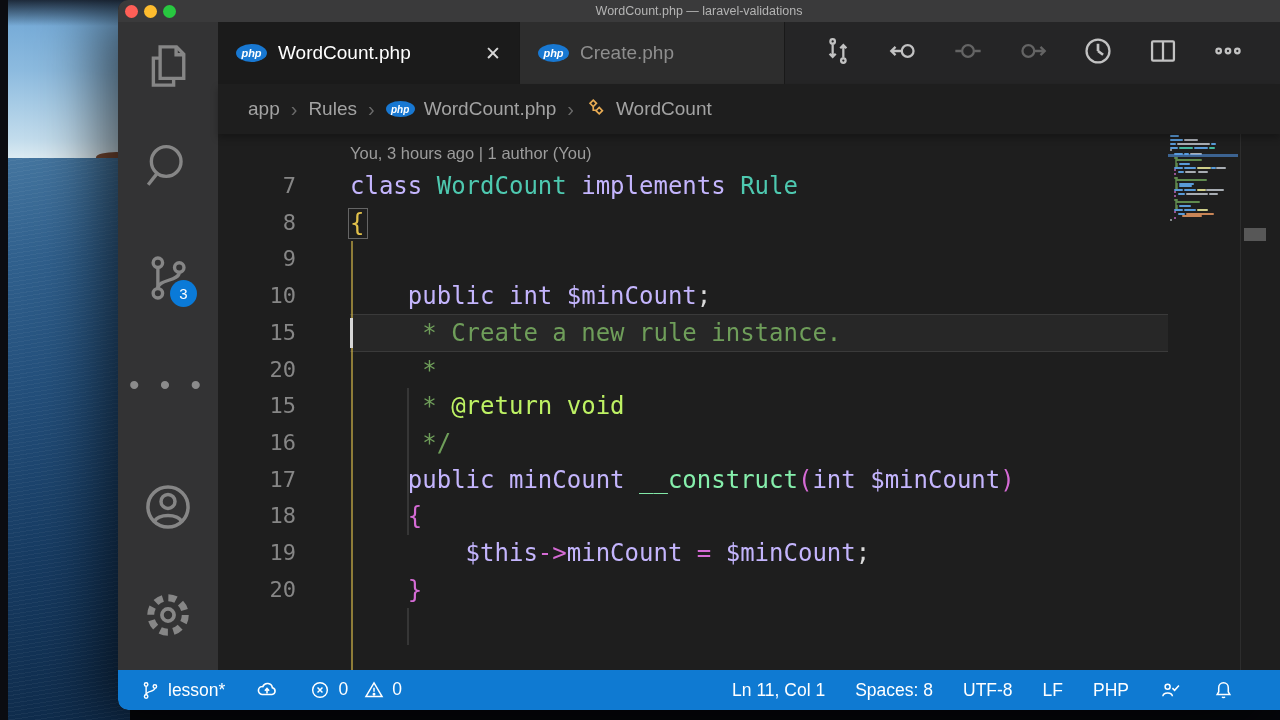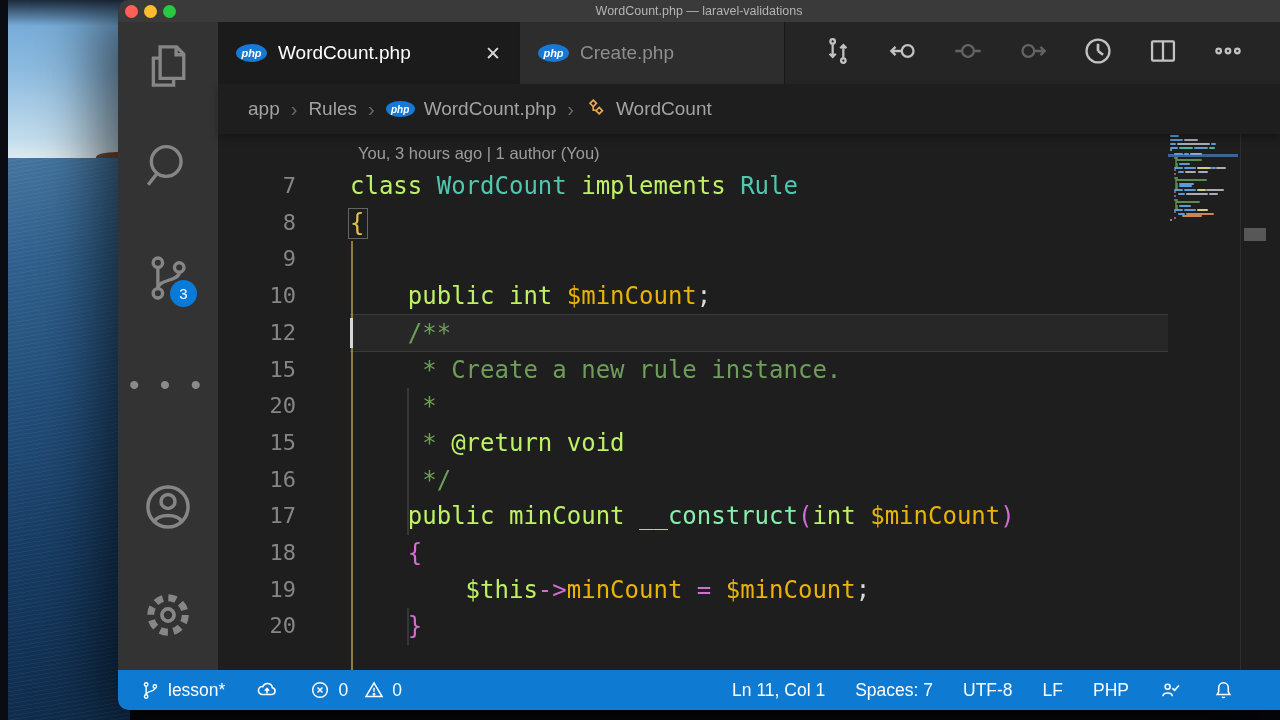--- a/index.html
+++ b/index.html
@@ -63,47 +63,47 @@
   .editor { position:absolute; left:100px; top:134px; right:0; bottom:40px; background:#1e1e1e; overflow:hidden; }
   .deco { position:absolute; z-index:1; }
   .cur-line { left:132px; right:112px; top:180px; height:38px; background:rgba(255,255,255,.045);
               border-top:1px solid rgba(255,255,255,.09); border-bottom:1px solid rgba(255,255,255,.09); }
   .bracket-box { left:130px; top:74px; width:20px; height:31px; border:1px solid rgba(160,160,160,.55); }
   .guide-y { left:133px; top:107px; bottom:0; width:2px; background:rgba(216,186,74,.6); }
   .guide-g1 { left:189px; top:254px; height:147px; width:1.5px; background:rgba(255,255,255,.11); }
   .guide-g2 { left:189px; top:474px; height:37px; width:1.5px; background:rgba(255,255,255,.11); }
   .cursor { left:132px; top:184px; width:3px; height:30px; background:#d7d7d7; z-index:3; }
 
-  .codelens { position:absolute; left:140px; top:4px; height:30px; line-height:30px;
+  .codelens { position:absolute; left:132px; top:4px; height:30px; line-height:30px;
               font-size:16.5px; color:#9c9c9c; z-index:2; }
   #code-lines { position:absolute; left:0; top:34px; right:112px; z-index:2; }
   .code-line { display:flex; height:36.71px; line-height:36.71px;
                font-family:"DejaVu Sans Mono",monospace; font-size:24px; }
   .ln { width:78px; text-align:right; color:#868686; font-size:22px; flex:none; }
   .code-text { margin-left:54px; white-space:pre; color:#d4d4d4; }
-  .tk-kw{color:#bef264} .tk-cls{color:#4ec9b0} .tk-cmt{color:#6f9e5a} .tk-tag{color:#bef264}
-  .tk-fn{color:#86efac} .tk-var{color:#eab308} .tk-op{color:#d56bd5} .tk-b1{color:#e2c14b} .tk-pn{color:#dadada}
+  .tk-kw{color:#c4b5fd} .tk-cls{color:#4ec9b0} .tk-cmt{color:#6f9e5a} .tk-tag{color:#bef264}
+  .tk-fn{color:#86efac} .tk-var{color:#c4b5fd} .tk-op{color:#d56bd5} .tk-b1{color:#e2c14b} .tk-pn{color:#dadada}
   .blame { margin-left:86px; color:#6e6e6e; font-size:23px; }
 
   
   .minimap { position:absolute; left:950px; top:1px; width:70px; height:100%; z-index:2; }
   .mm-seg { position:absolute; height:1.5px; border-radius:1px; }
   .mm-k{background:#5a9bd8} .mm-t{background:#45b8a0} .mm-g{background:#5f8a4e} .mm-w{background:#a8adb3}
   .mm-p{background:#bb64bb} .mm-y{background:#cfcf8a} .mm-o{background:#c98556}
   .mm-current { position:absolute; left:0; width:70px; height:3px; background:rgba(86,156,240,.55); }
   .sb-line { position:absolute; left:1022px; top:0; bottom:0; width:1px; background:rgba(255,255,255,.07); z-index:2; }
   .sb-thumb { position:absolute; left:1026px; top:94px; width:22px; height:13px; background:rgba(135,135,135,.55); z-index:2; }
 
   
   .statusbar { position:absolute; left:0; bottom:0; right:0; height:40px;
                display:flex; align-items:center; color:#fff; font-size:17.5px;
                padding:0 45px 0 22px; border-radius:0 0 0 10px; }
   .sb-group { display:flex; align-items:center; gap:30px; }
   .sb-right { margin-left:auto; }
-  .sb-item { display:flex; align-items:flex-end; gap:7px; }
+  .sb-item { display:flex; align-items:flex-start; gap:7px; }
   .statusbar svg { stroke:#fff; fill:none; stroke-width:1.6; }
 </style>
 </head>
 <body>
 
 <div class="wallpaper">
   <div class="sky"></div>
   <div class="island"></div>
   <div class="ocean"></div>
   <div class="sky-shade"></div>
@@ -254,24 +254,20 @@
           <span class="ln">8</span>
           <span class="code-text"><span class="tk-b1">{</span></span>
         </div>
         <div class="code-line">
           <span class="ln">9</span>
           <span class="code-text"></span>
         </div>
         <div class="code-line">
           <span class="ln">10</span>
           <span class="code-text"><span>    </span><span class="tk-kw">public </span><span class="tk-kw">int </span><span class="tk-var">$minCount</span><span class="tk-pn">;</span></span>
-        </div>
-        <div class="code-line">
-          <span class="ln">12</span>
-          <span class="code-text"><span>    </span><span class="tk-cmt">/**</span></span>
         </div>
         <div class="code-line">
           <span class="ln">15</span>
           <span class="code-text"><span>     </span><span class="tk-cmt">* Create a new rule instance.</span></span>
         </div>
         <div class="code-line">
           <span class="ln">20</span>
           <span class="code-text"><span>     </span><span class="tk-cmt">*</span></span>
         </div>
         <div class="code-line">
@@ -396,21 +392,21 @@
         <svg width="22" height="22" viewBox="0 0 24 24" style="margin-left:8px">
           <path d="M12 4.2 L20.8 19.2 H3.2 Z"></path>
             <path d="M12 9.5 V14"></path>
             <circle cx="12" cy="16.6" r="0.8" fill="#fff"></circle>
         </svg>
         <span>0</span>
       </span>
     </div>
     <div class="sb-group sb-right">
       <span class="sb-item">Ln 11, Col 1</span>
-      <span class="sb-item">Spaces: 7</span>
+      <span class="sb-item">Spaces: 8</span>
       <span class="sb-item">UTF-8</span>
       <span class="sb-item">LF</span>
       <span class="sb-item">PHP</span>
       <span class="sb-item">
         <svg width="23" height="23" viewBox="0 0 24 24">
           <circle cx="9" cy="8" r="2.6"></circle>
             <path d="M4 18 C4.5 13.5 13.5 13.5 14 18"></path>
           <path d="M14 9.5 L16.3 11.8 L20.8 6.8"></path>
         </svg>
       </span>

